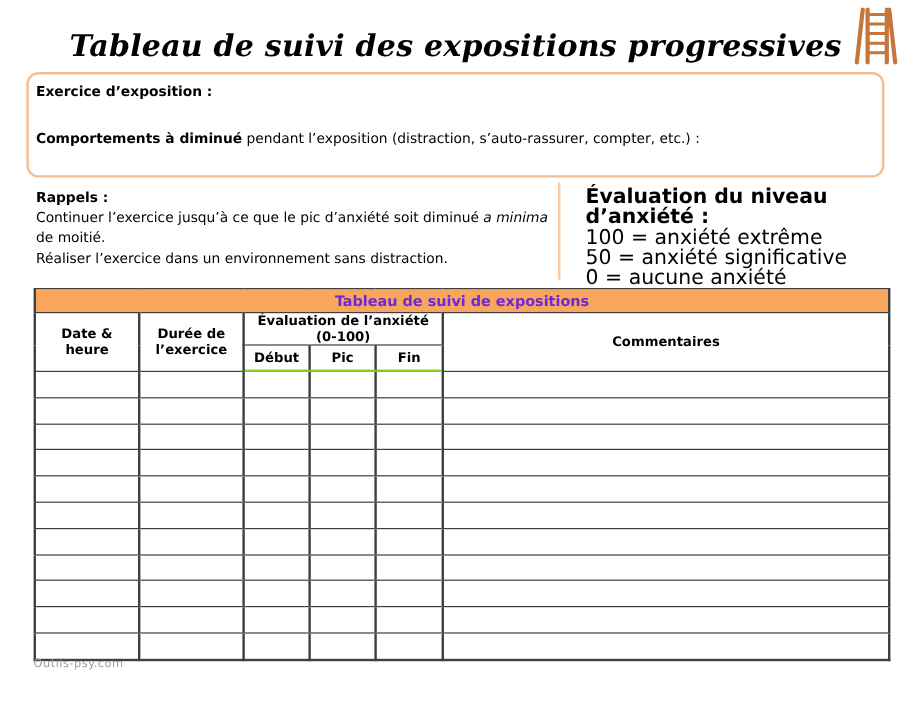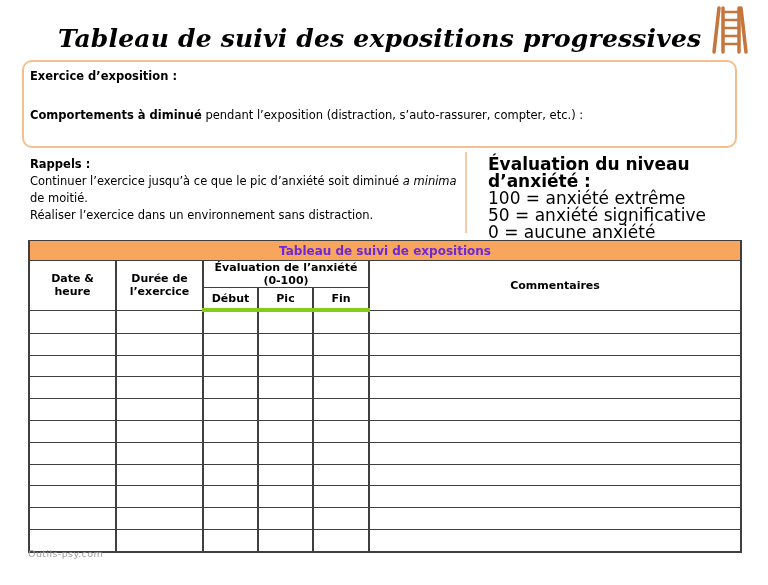--- a/index.html
+++ b/index.html
@@ -57,21 +57,21 @@
     border-top:1px solid #3f3f3f; border-bottom:1px solid #3f3f3f;
     padding:0 2px; overflow:hidden;
   }
   th.banner {
     background:#F8A55E; color:#6d28d9; font-size:12px; font-weight:bold;
     height:19px; text-align:center;
     border:2px solid #3f3f3f;
   }
   table.track th { font-weight:bold; text-align:center; }
   tr.group-row th { height:18px; }
-  tr.sub-row th { height:20px; border-bottom:4px solid #84cc16;margin-top:44px; }
+  tr.sub-row th { height:20px; border-bottom:2px solid #84cc16;margin-top:44px; }
   th.span2 { border-bottom:2px solid #3f3f3f; }
   tr.body-row td { height:20.8px; }
   tr.body-row:last-child td { border-bottom:2px solid #3f3f3f; }
 
   
   .footer {
     position:absolute; left:28px; top:548px;
     font-size:9.5px; color:#9E9E9E; letter-spacing:0.4px;text-align:right;
   }
 </style>

